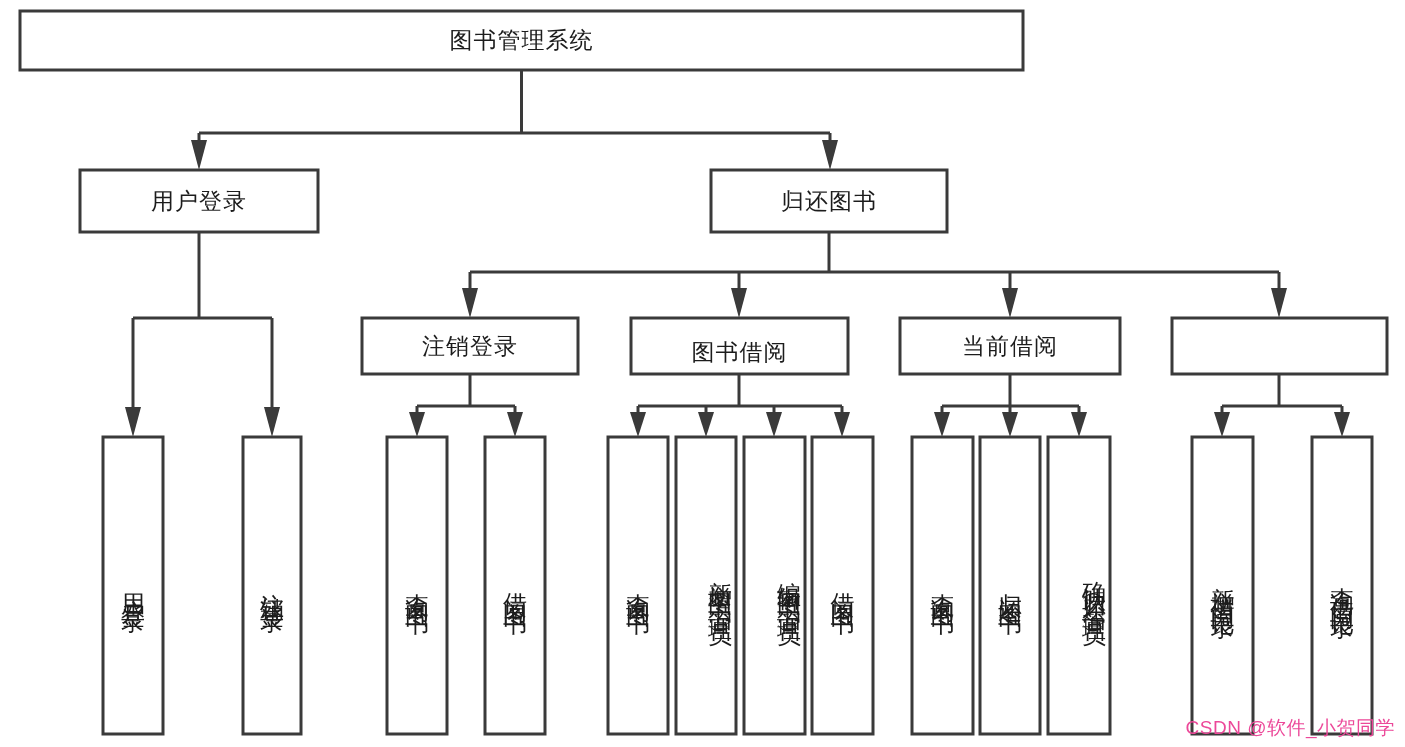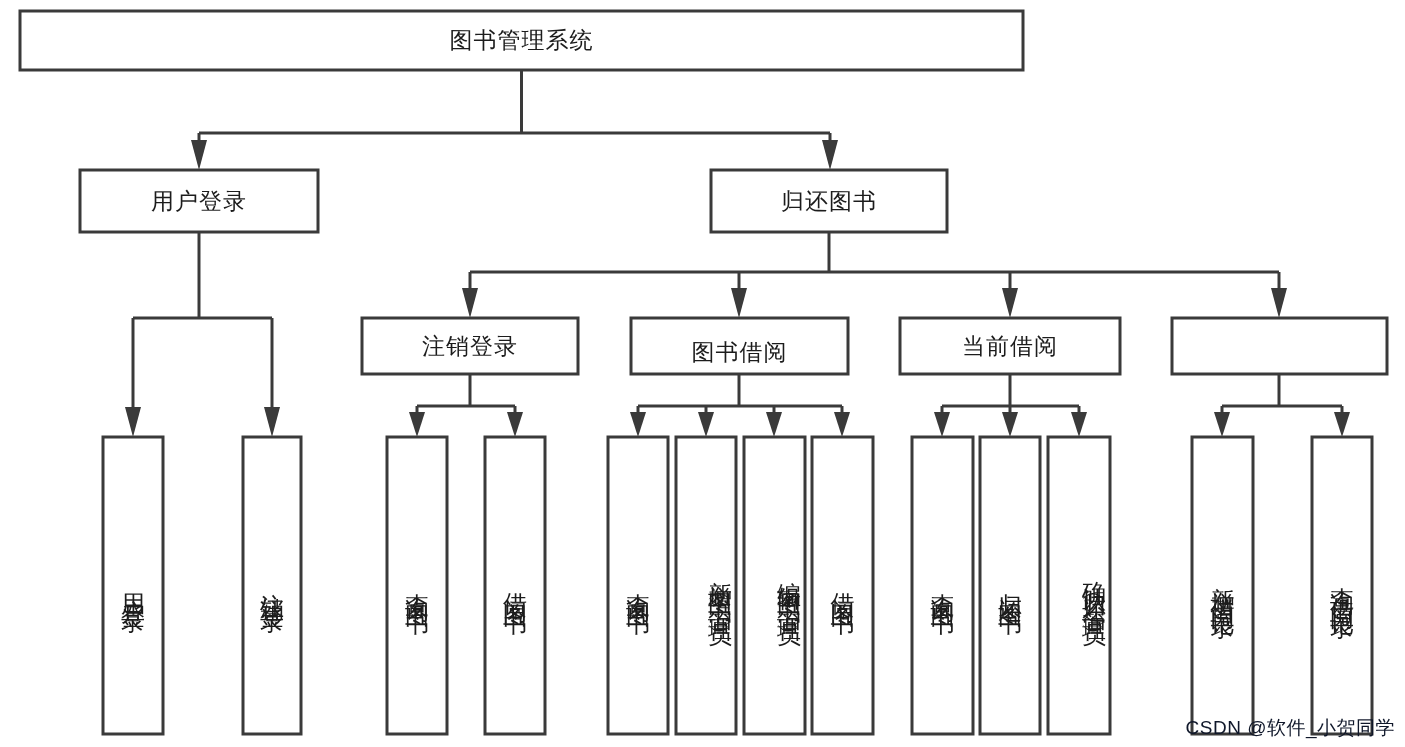--- a/index.html
+++ b/index.html
@@ -31,21 +31,21 @@
     font-size:24px;
     letter-spacing:6px;
     align-items:flex-start;
     justify-content:center;
     padding-top:6px;
     box-sizing:border-box;
   }
   .node-label.vertical.centered{align-items:center;padding-top:0;}
   .watermark{
     position:absolute;right:10px;bottom:6px;
-    font-size:19px;color:#0f172a;
+    font-size:19px;color:#ec4899;
     font-family:"Liberation Sans","DejaVu Sans",sans-serif;
     letter-spacing:0.5px;
     white-space:nowrap;
   }
 </style>
 </head>
 <body>
 
 <div id="diagram-root">
 

